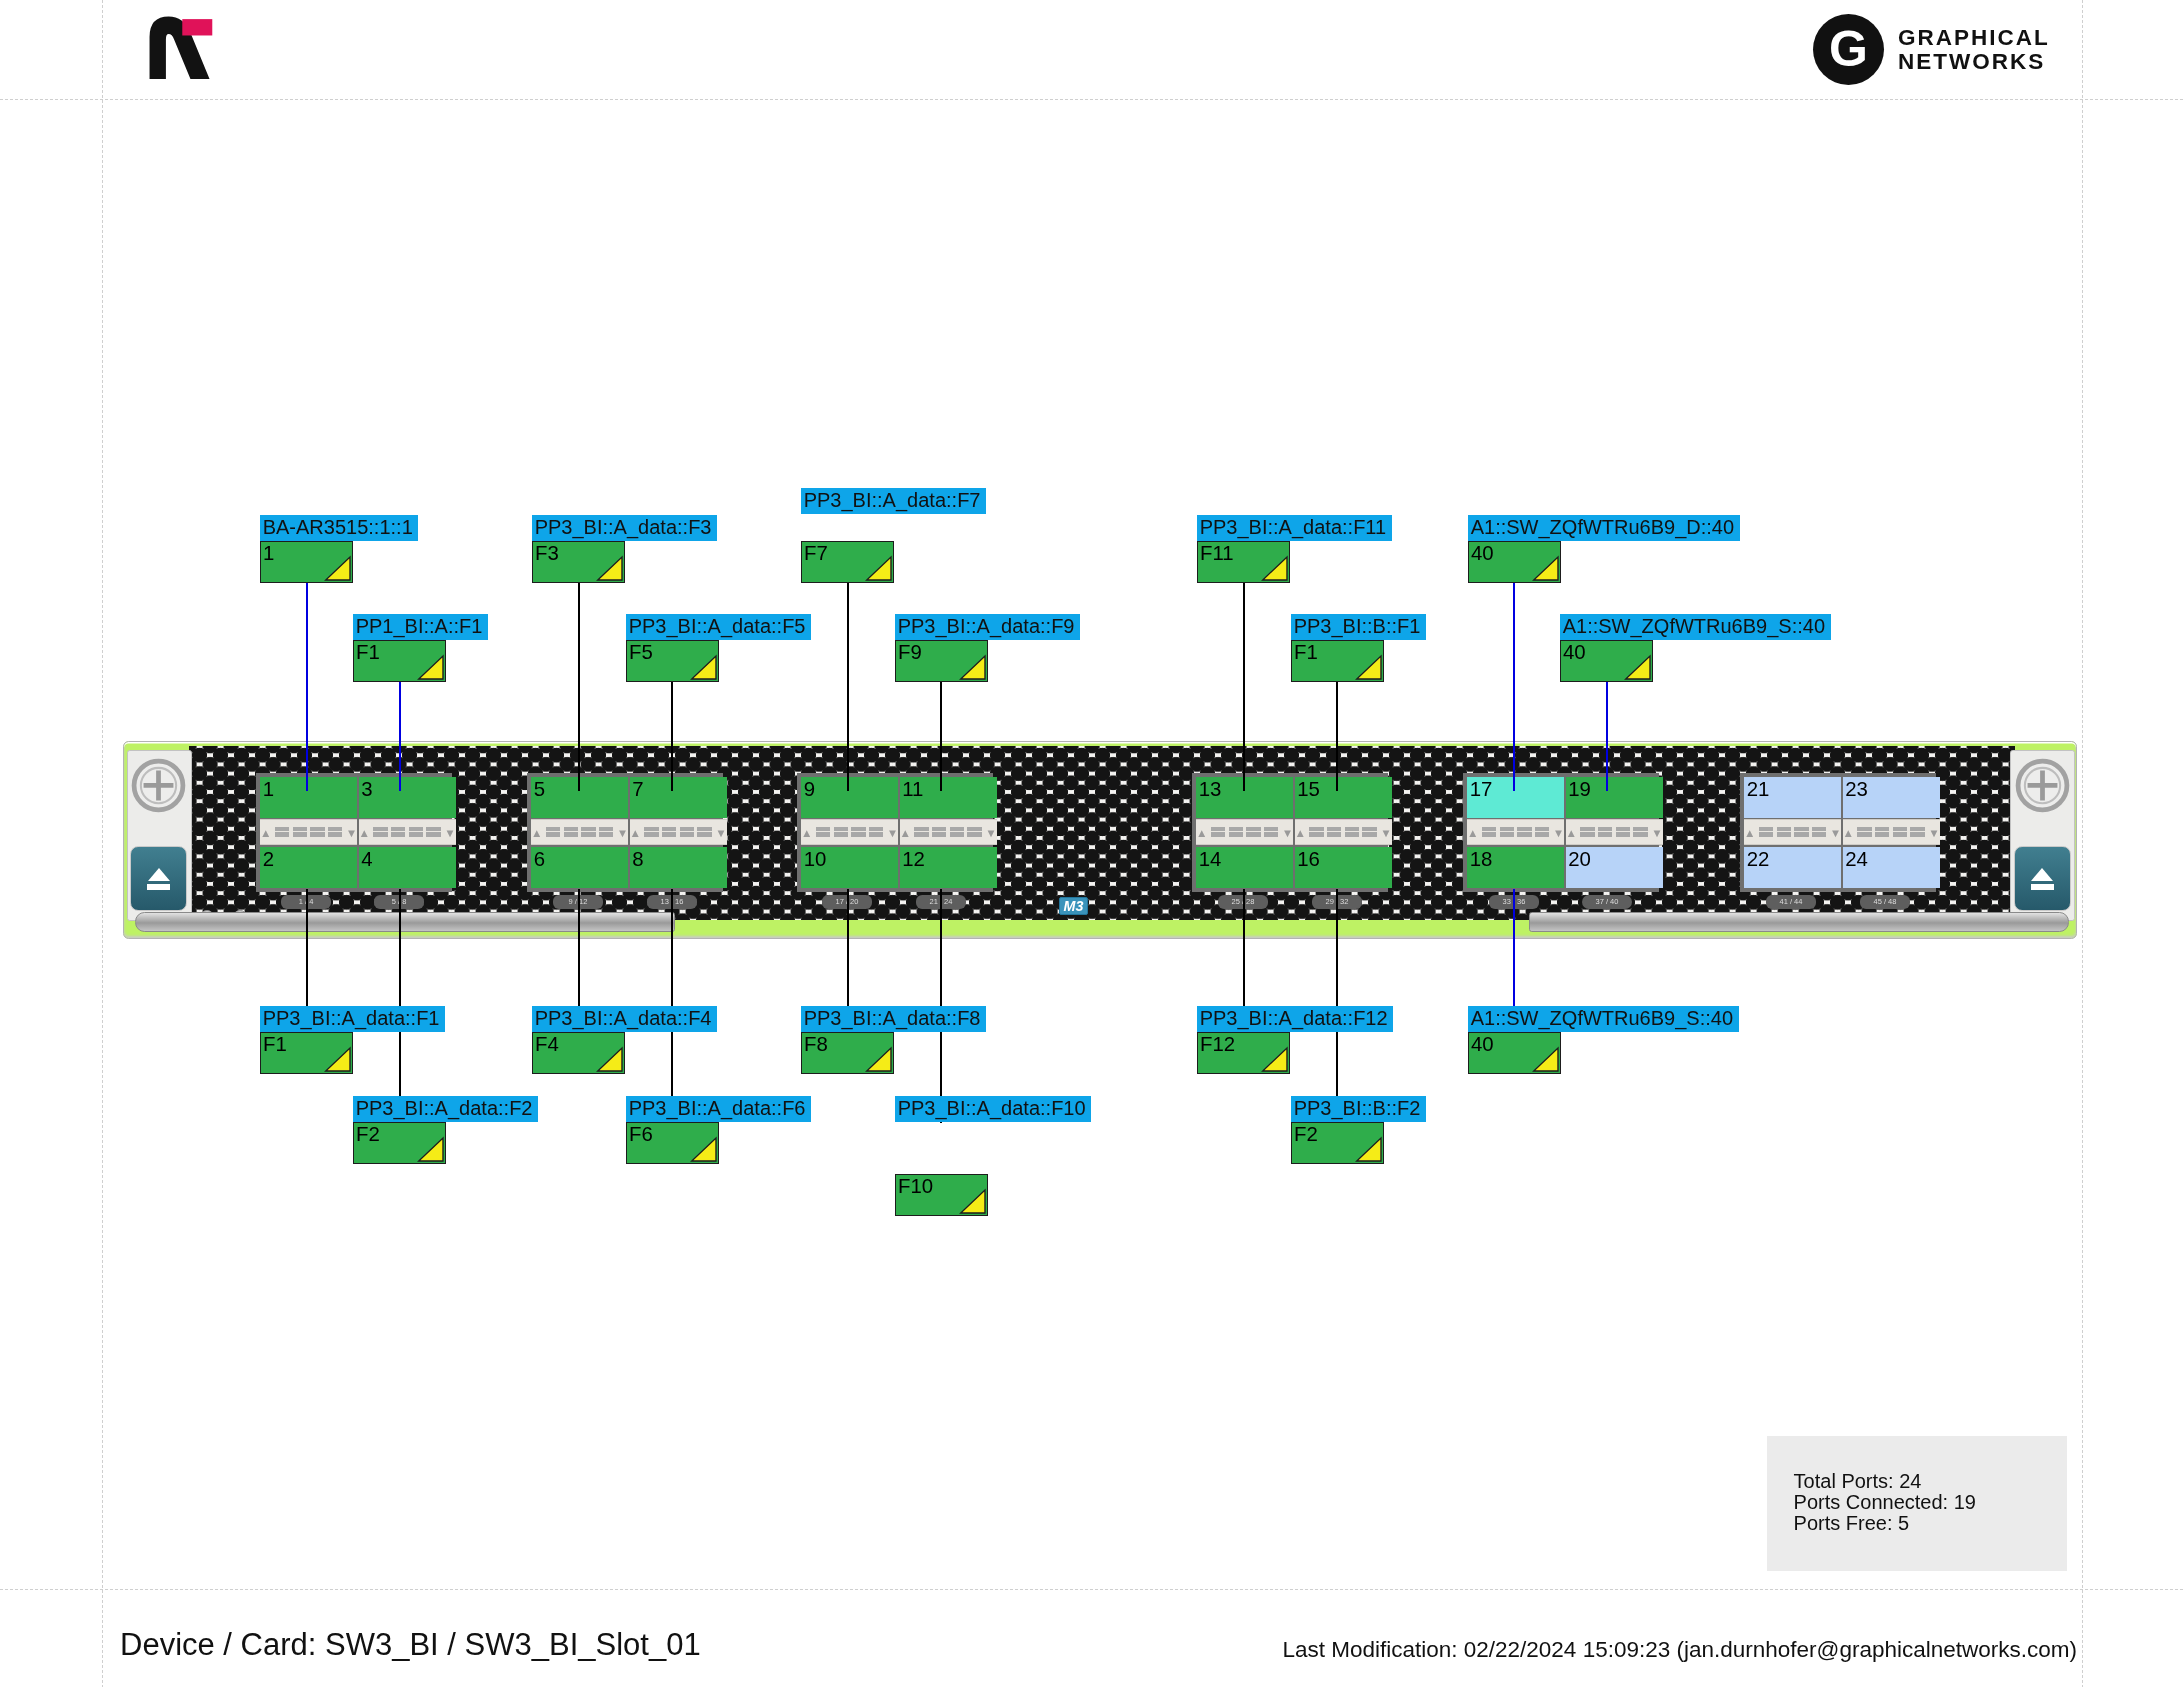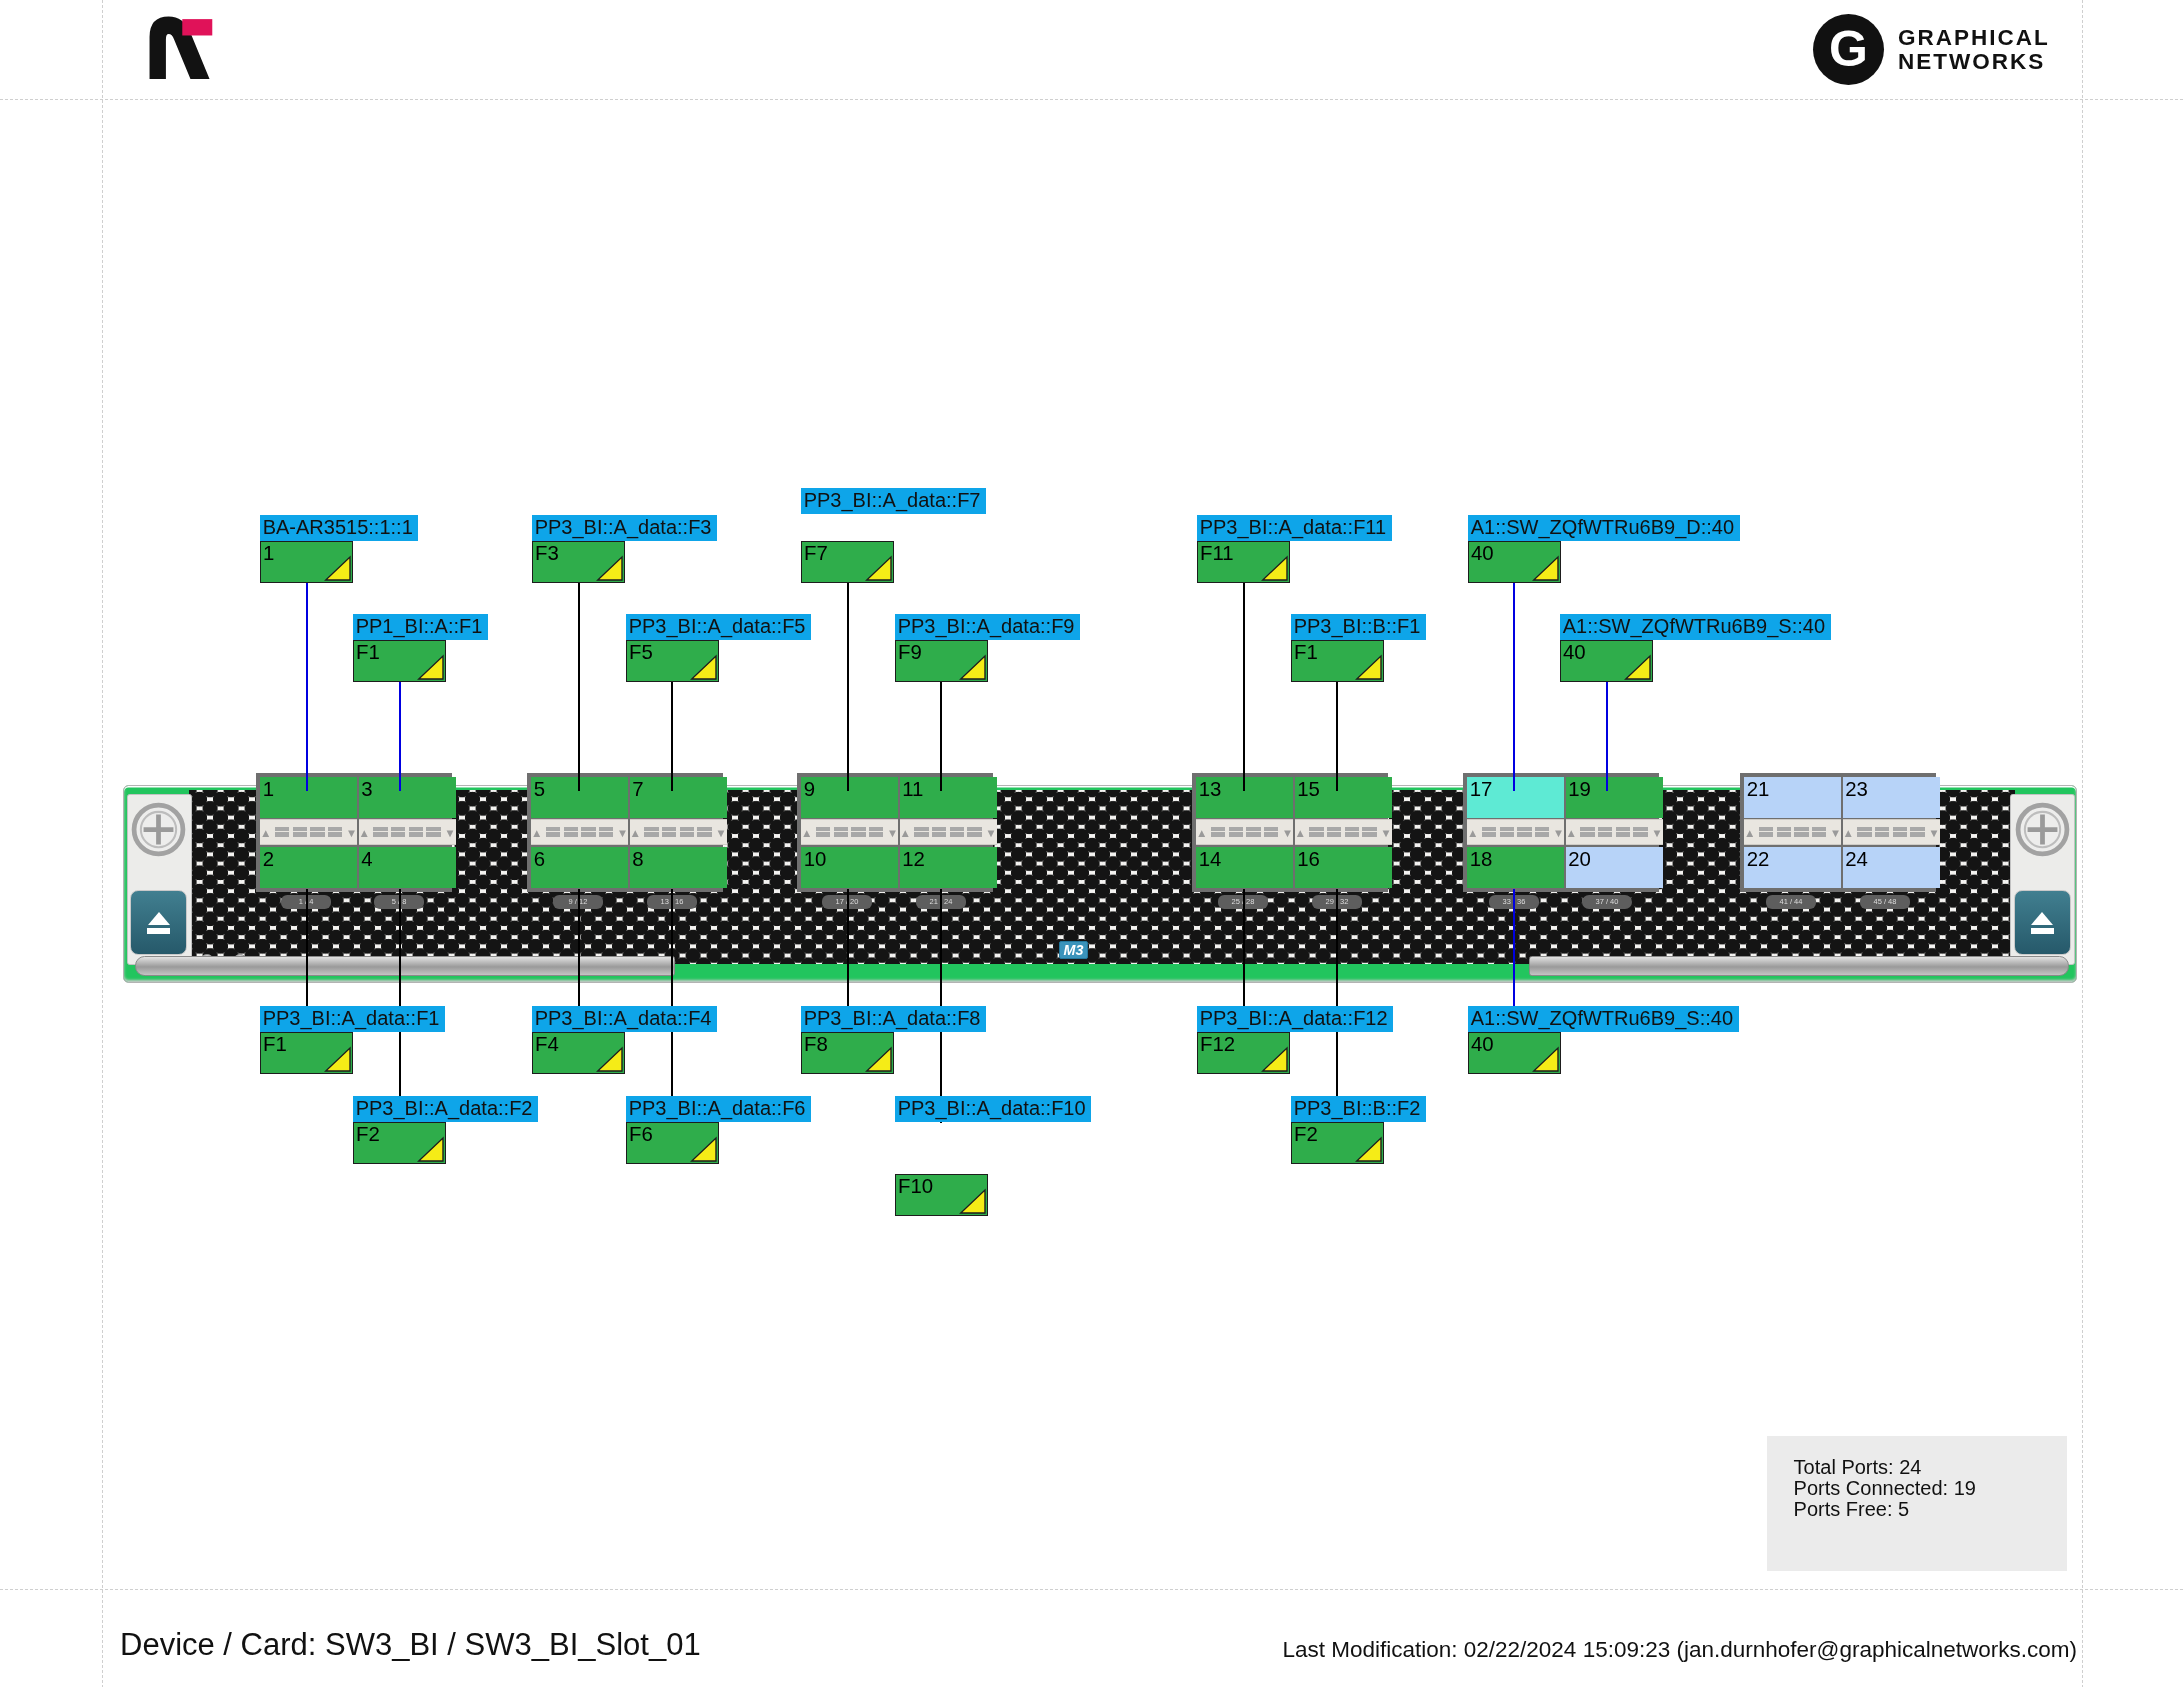--- a/index.html
+++ b/index.html
@@ -11,22 +11,22 @@
   .guide-v{position:absolute;top:0;bottom:0;width:0;border-left:1.4px dashed #cfcfcf;}
   .guide-h{position:absolute;left:0;right:0;height:0;border-top:1.4px dashed #cfcfcf;}
 
   
   .gn-circle{position:absolute;width:71px;height:71px;border-radius:50%;background:#111;}
   .gn-g{position:absolute;color:#fff;font-weight:bold;font-size:50px;line-height:71px;width:71px;text-align:center;}
   .gn-text{position:absolute;font-weight:bold;letter-spacing:2px;font-size:22.5px;line-height:22.5px;color:#111;}
 
   
   .device{position:absolute;left:123px;top:741px;width:1952px;height:196px;
-          background:#22c55e;border:1.4px solid #b3b3b3;border-radius:5.5px;
-          box-shadow:inset 0 1.4px 0 #ffffff, inset 0 -2px 2.7px #c9c9c9;margin-top:44px;}
+          background:#bef264;border:1.4px solid #b3b3b3;border-radius:5.5px;
+          box-shadow:inset 0 1.4px 0 #ffffff, inset 0 -2px 2.7px #c9c9c9;}
   .hexpat{position:absolute;left:65px;top:4.1px;width:1826px;height:174px;
           background-color:#f4f3f1;
           background-image:
             radial-gradient(circle, #141414 7.2px, transparent 7.8px),
             radial-gradient(circle, #141414 7.2px, transparent 7.8px);
           background-size:21px 18.4px;background-position:0 0,10.6px 9.2px;}
   .cap{position:absolute;top:8.2px;width:63px;height:169px;background:#ececea;
        border:0.7px solid #c2c2c2;border-radius:2.7px;}
   .eject{position:absolute;width:55px;height:63px;border-radius:8.2px;
          background:linear-gradient(#417f90,#26596a);border:1.4px solid #c9c9c9;
@@ -56,21 +56,21 @@
   
   .ep-label{position:absolute;background:#0ea5e9;padding:1.4px 5.5px 2.7px 2.7px;font-size:20px;line-height:22px;white-space:nowrap;}
   .ep-box{position:absolute;width:93px;height:42px;background:#2fad4b;border:0.7px solid #1d1d1d;box-sizing:border-box;}
   .ep-box .ptxt{position:absolute;left:2px;top:0;font-size:20.4px;line-height:23px;color:#000;}
   .ep-box svg{position:absolute;right:0px;bottom:0px;}
   .cline{position:absolute;width:2px;}
 
   
   .stats{position:absolute;left:1767px;top:1436px;width:300px;height:135px;background:#ebebeb;}
   .stats div{margin-left:26.6px;font-size:20px;line-height:21px;}
-  .stats div:first-child{margin-top:21px;}
+  .stats div:first-child{margin-top:35px;}
 
   
   .footer-left{position:absolute;left:120px;top:1627px;font-size:31px;}
   .footer-right{position:absolute;right:106px;top:1637px;font-size:22.5px;}
 </style>
 </head>
 <body>
 
 <div class="guide-v" style="left:102px"></div>
 <div class="guide-v" style="left:2082px"></div>

